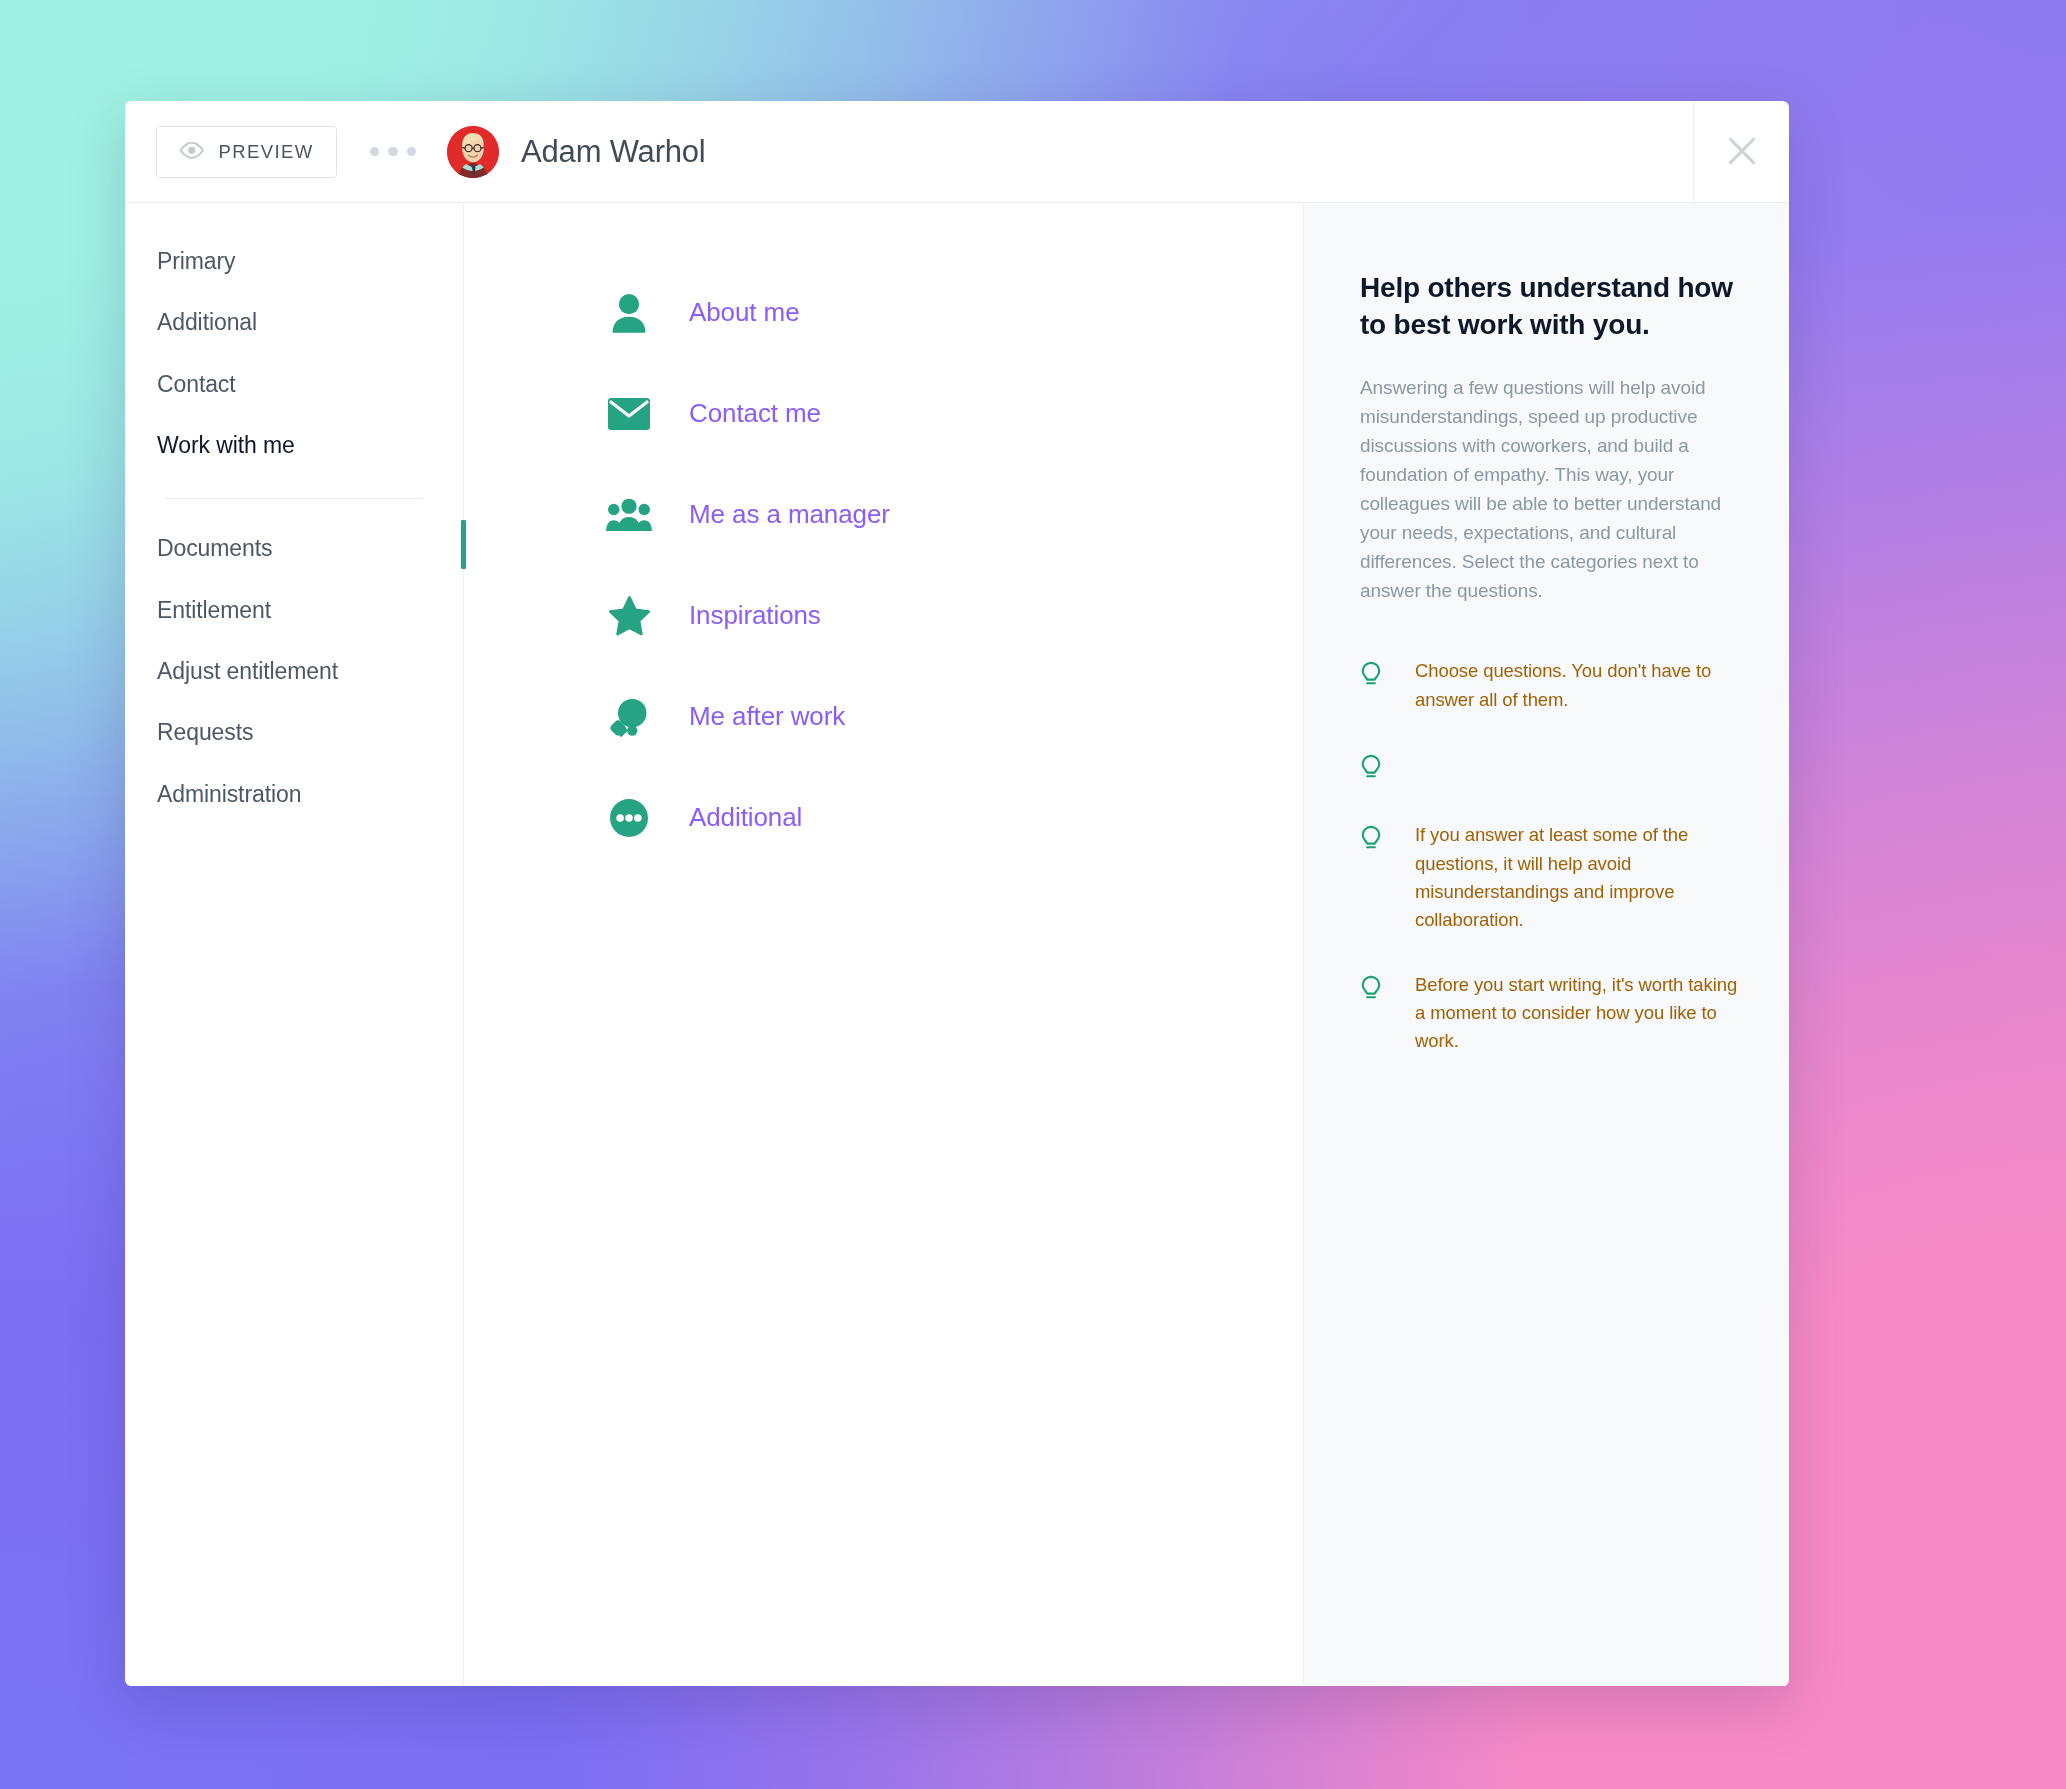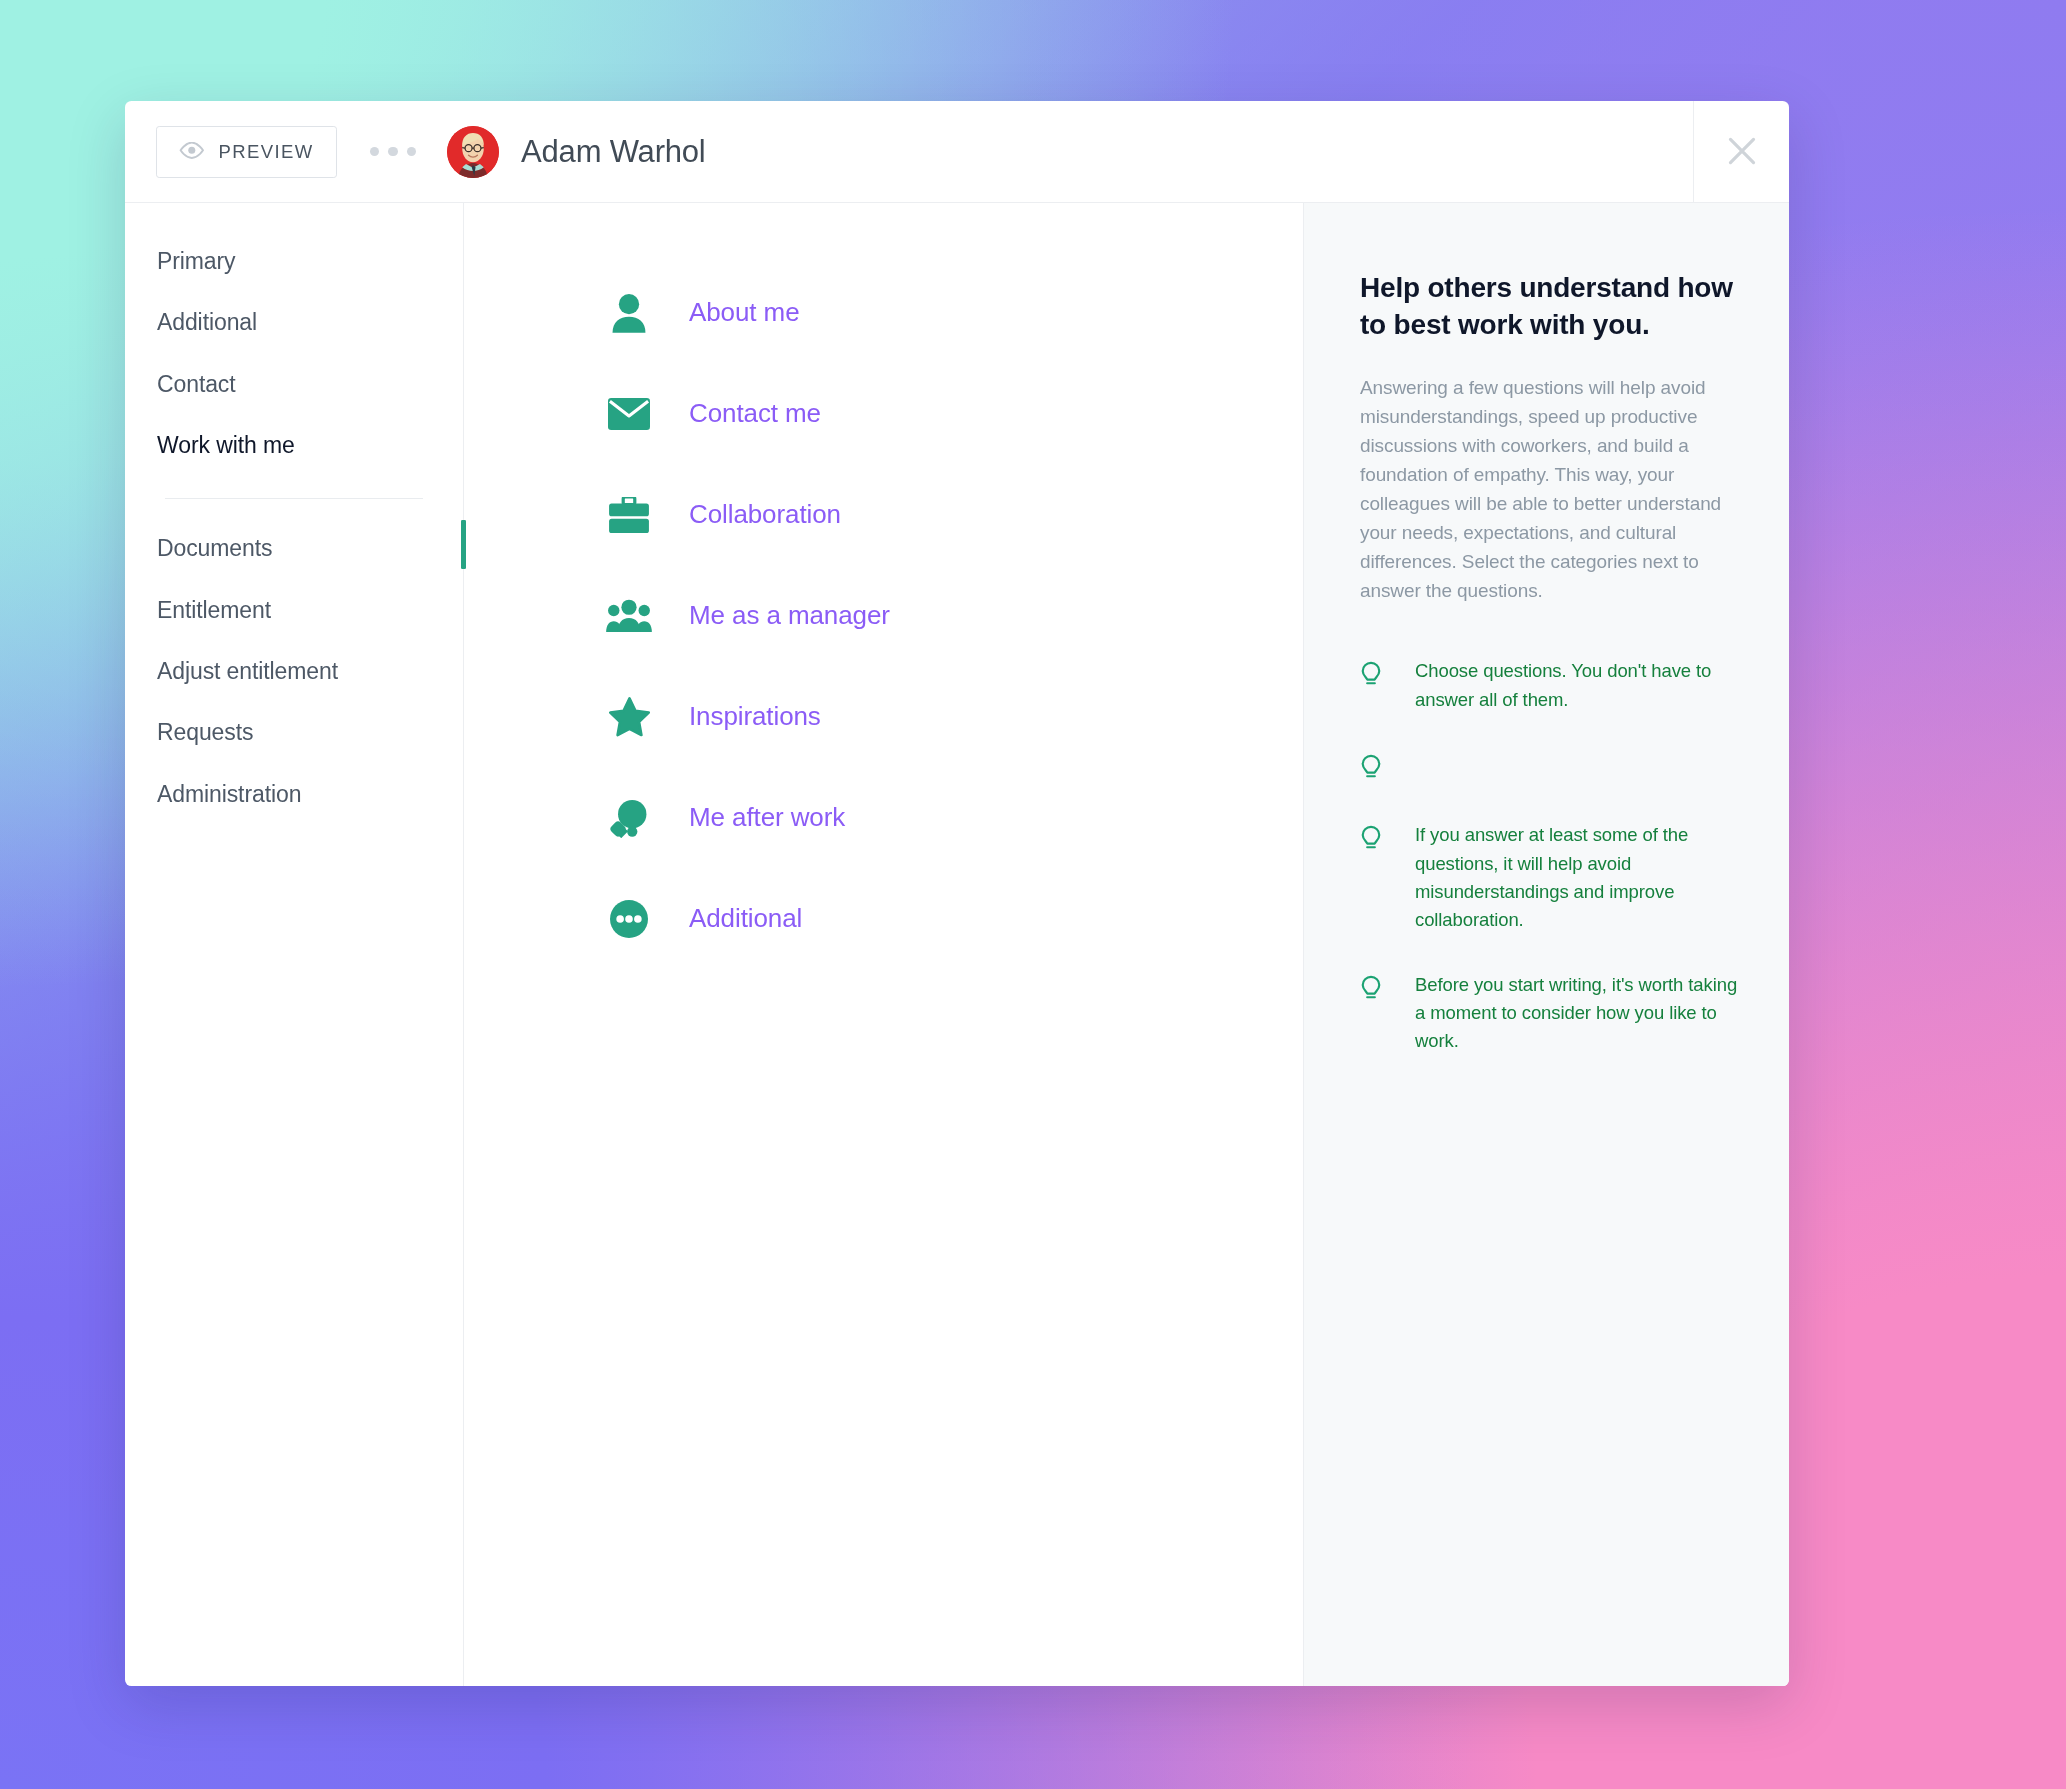--- a/index.html
+++ b/index.html
@@ -204,21 +204,21 @@
   }
   .tip-icon {
     width: 36px;
     flex: 0 0 36px;
     padding-top: 3.8px;
   }
   .tip-text {
     margin-left: 19px;
     font-size: 18.5px;
     line-height: 1.52;
-    color: #15803d;
+    color: #a16207;
     letter-spacing: -0.1px;
   }
 </style>
 </head>
 <body>
 
 <div class="modal">
 
   <div class="header">
 
@@ -300,30 +300,20 @@
       <div class="cat-row">
         <span class="cat-icon">
           <svg width="42" height="32" viewBox="0 0 66 50">
             <rect x="0" y="0" width="66" height="50" rx="5" fill="#26a383"></rect>
             <path d="M3 5l30 23L63 5" fill="none" stroke="#ffffff" stroke-width="5" stroke-linejoin="round"></path>
           </svg>
         </span>
         <span class="cat-label">Contact me</span>
       </div>
 
-      <div class="cat-row">
-        <span class="cat-icon">
-          <svg width="40" height="36" viewBox="0 0 62 56">
-            <rect x="22" y="0" width="18" height="12" rx="3" fill="none" stroke="#26a383" stroke-width="5"></rect>
-            <rect x="0" y="10" width="62" height="20" rx="4" fill="#26a383"></rect>
-            <rect x="0" y="34" width="62" height="22" rx="4" fill="#26a383"></rect>
-          </svg>
-        </span>
-        <span class="cat-label">Collaboration</span>
-      </div>
 
       <div class="cat-row">
         <span class="cat-icon">
           <svg width="46" height="33" viewBox="0 0 72 52">
             <circle cx="12" cy="18" r="9" fill="#26a383"></circle>
             <path d="M0 52c0-11 5-17 12-17s12 6 12 17z" fill="#26a383"></path>
             <circle cx="60" cy="18" r="9" fill="#26a383"></circle>
             <path d="M48 52c0-11 5-17 12-17s12 6 12 17z" fill="#26a383"></path>
             <circle cx="36" cy="13" r="12" fill="#26a383"></circle>
             <path d="M18 52c0-14 7-22 18-22s18 8 18 22z" fill="#26a383"></path>

